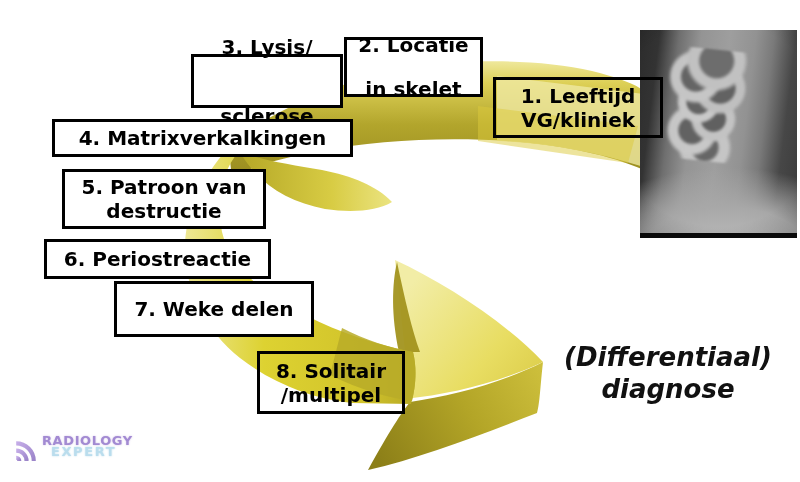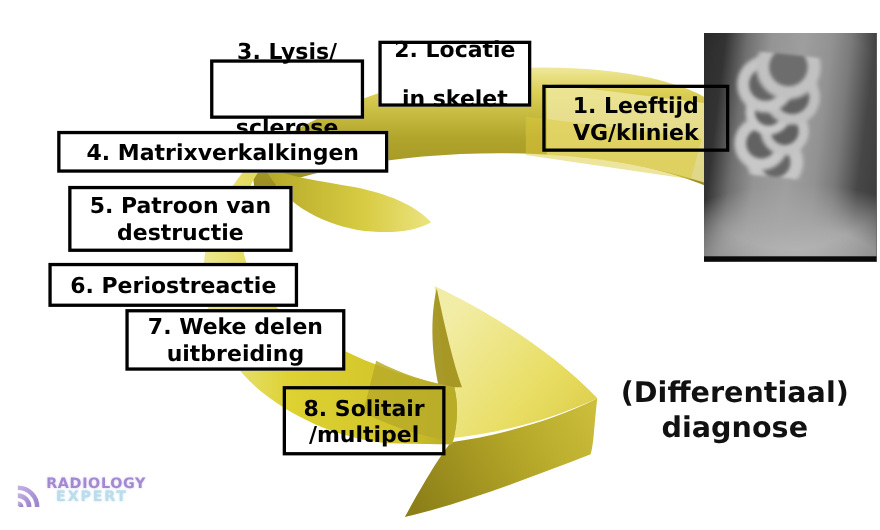--- a/index.html
+++ b/index.html
@@ -41,32 +41,32 @@
   .xray-bottom{position:absolute;left:0;bottom:0;width:100%;height:5px;background:#0a0a0a;}
 
   
   .step-box{position:absolute;z-index:3;border:3px solid #000;background:#fff;
     display:flex;flex-direction:column;align-items:center;justify-content:center;
     font-size:20px;font-weight:bold;color:#000;line-height:1.2;white-space:nowrap;
     box-sizing:border-box;text-align:center;}
   .step-box.transparent{background:transparent;}
   .box1{left:493px;top:77px;width:170px;height:61px;}
   .box2{left:344px;top:37px;width:139px;height:60px;gap:20px;}
-  .box3{left:191px;top:54px;width:140px;height:54px;gap:45px;}
+  .box3{left:191px;top:54px;width:152px;height:54px;gap:45px;}
   .box4{left:52px;top:119px;width:301px;height:38px;}
   .box5{left:34px;top:169px;width:204px;height:60px;margin-left:28px;}
   .box6{left:44px;top:239px;width:227px;height:40px;text-align:right;}
   .box7{left:114px;top:281px;width:200px;height:56px;}
   .box8{left:257px;top:351px;width:148px;height:63px;}
   .step-line{display:block;}
 
   
   .result{position:absolute;left:536px;top:342px;width:264px;z-index:3;
     font-size:26px;font-weight:bold;color:#111;text-align:center;line-height:1.22;}
-  .result-line{display:block;}
+  .result-line{display:block;font-style:italic;}
 
   
   .logo{position:absolute;left:12px;top:433px;z-index:3;display:flex;align-items:flex-start;gap:3px;}
   .logo-icon{width:27px;height:31px;opacity:.85;}
   .logo-text{display:flex;flex-direction:column;}
   .logo-line1{color:var(--logo-purple);font-size:13px;font-weight:bold;letter-spacing:.6px;
     text-shadow:0 0 2px rgba(172,140,214,.55);}
   .logo-line2{color:var(--logo-blue);font-size:13px;font-weight:bold;letter-spacing:1.6px;
     margin:-4px 0 0 9px;text-shadow:0 0 2px rgba(150,200,225,.65);}
 </style>
@@ -154,21 +154,20 @@
   </div>
   <div class="step-box box5">
     <span class="step-line">5. Patroon van</span>
     <span class="step-line">destructie</span>
   </div>
   <div class="step-box box6">
     <span class="step-line">6. Periostreactie</span>
   </div>
   <div class="step-box box7">
     <span class="step-line">7. Weke delen</span>
-    <span class="step-line">uitbreiding</span>
   </div>
   <div class="step-box box8 transparent">
     <span class="step-line">8. Solitair</span>
     <span class="step-line">/multipel</span>
   </div>
 
   <div class="result">
     <span class="result-line">(Differentiaal)</span>
     <span class="result-line">diagnose</span>
   </div>

